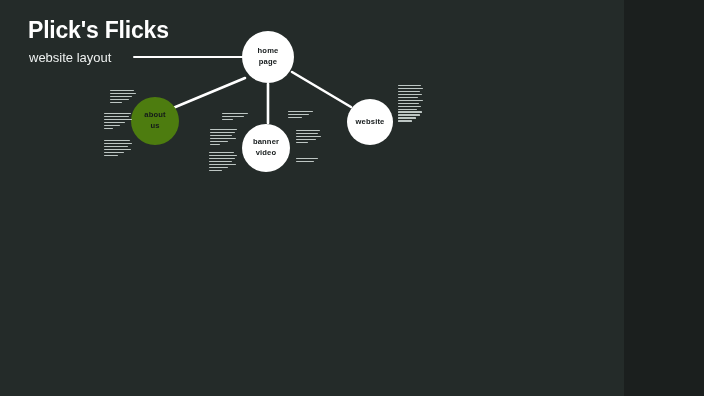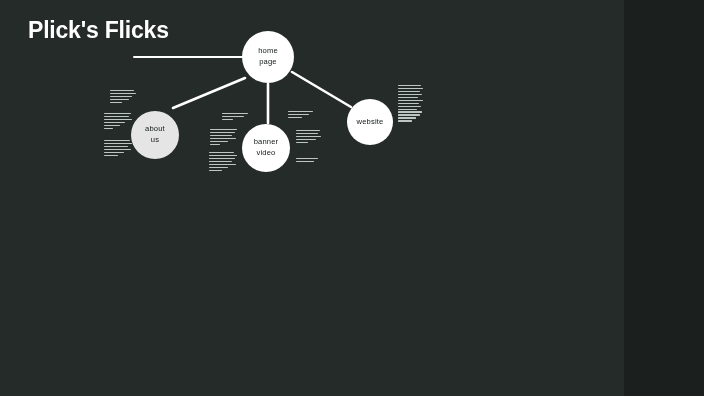--- a/index.html
+++ b/index.html
@@ -68,21 +68,21 @@
     border-radius: 50%;
     background: #ffffff;
     display: flex;
     align-items: center;
     justify-content: center;
     text-align: center;
     box-sizing: border-box;
   }
   .node-label {
     color: #14191a;
-    font-weight: normal;
+    font-weight: bold;
     font-size: 7.6px;
     line-height: 1.42;
     letter-spacing: 0.15px;
     padding: 0 3px;
   }
 
   
   .microtext {
     position: absolute;
     display: flex;
@@ -96,34 +96,35 @@
     border-radius: 0.5px;
   }
 </style>
 </head>
 <body>
 
 <div id="canvas">
 
   <div id="title-block">
     <div id="page-title">Plick's Flicks</div>
+    <div id="page-subtitle">website layout</div>
   </div>
   <div id="title-rule"></div>
 
   <svg id="connectors" viewBox="0 0 704 396" xmlns="http://www.w3.org/2000/svg">
       <line x1="245" y1="78" x2="173" y2="108" stroke="#ffffff" stroke-width="2.6" stroke-linecap="round"></line>
       <line x1="268" y1="84" x2="268" y2="123" stroke="#ffffff" stroke-width="2.6" stroke-linecap="round"></line>
       <line x1="292" y1="72" x2="351" y2="107" stroke="#ffffff" stroke-width="2.6" stroke-linecap="round"></line>
     </svg>
 
   <div id="nodes-layer">
       <div class="node" style="left: 242px; top: 31px; width: 52px; height: 52px; background: rgb(255, 255, 255);">
         <div class="node-label" style="color: rgb(20, 25, 26);">home<br>page</div>
       </div>
-      <div class="node" style="left: 131px; top: 111px; width: 48px; height: 48px; background: #e5e5e5;">
+      <div class="node" style="left: 131px; top: 97px; width: 48px; height: 48px; background: #4d7c0f;">
         <div class="node-label" style="color: rgb(20, 25, 26);">about<br>us</div>
       </div>
       <div class="node" style="left: 242px; top: 124px; width: 48px; height: 48px; background: rgb(255, 255, 255);">
         <div class="node-label" style="color: rgb(20, 25, 26);">banner<br>video</div>
       </div>
       <div class="node" style="left: 347px; top: 99px; width: 46px; height: 46px; background: rgb(255, 255, 255);">
         <div class="node-label" style="color: rgb(20, 25, 26);">website</div>
       </div>
     </div>
   <div id="text-layer">

